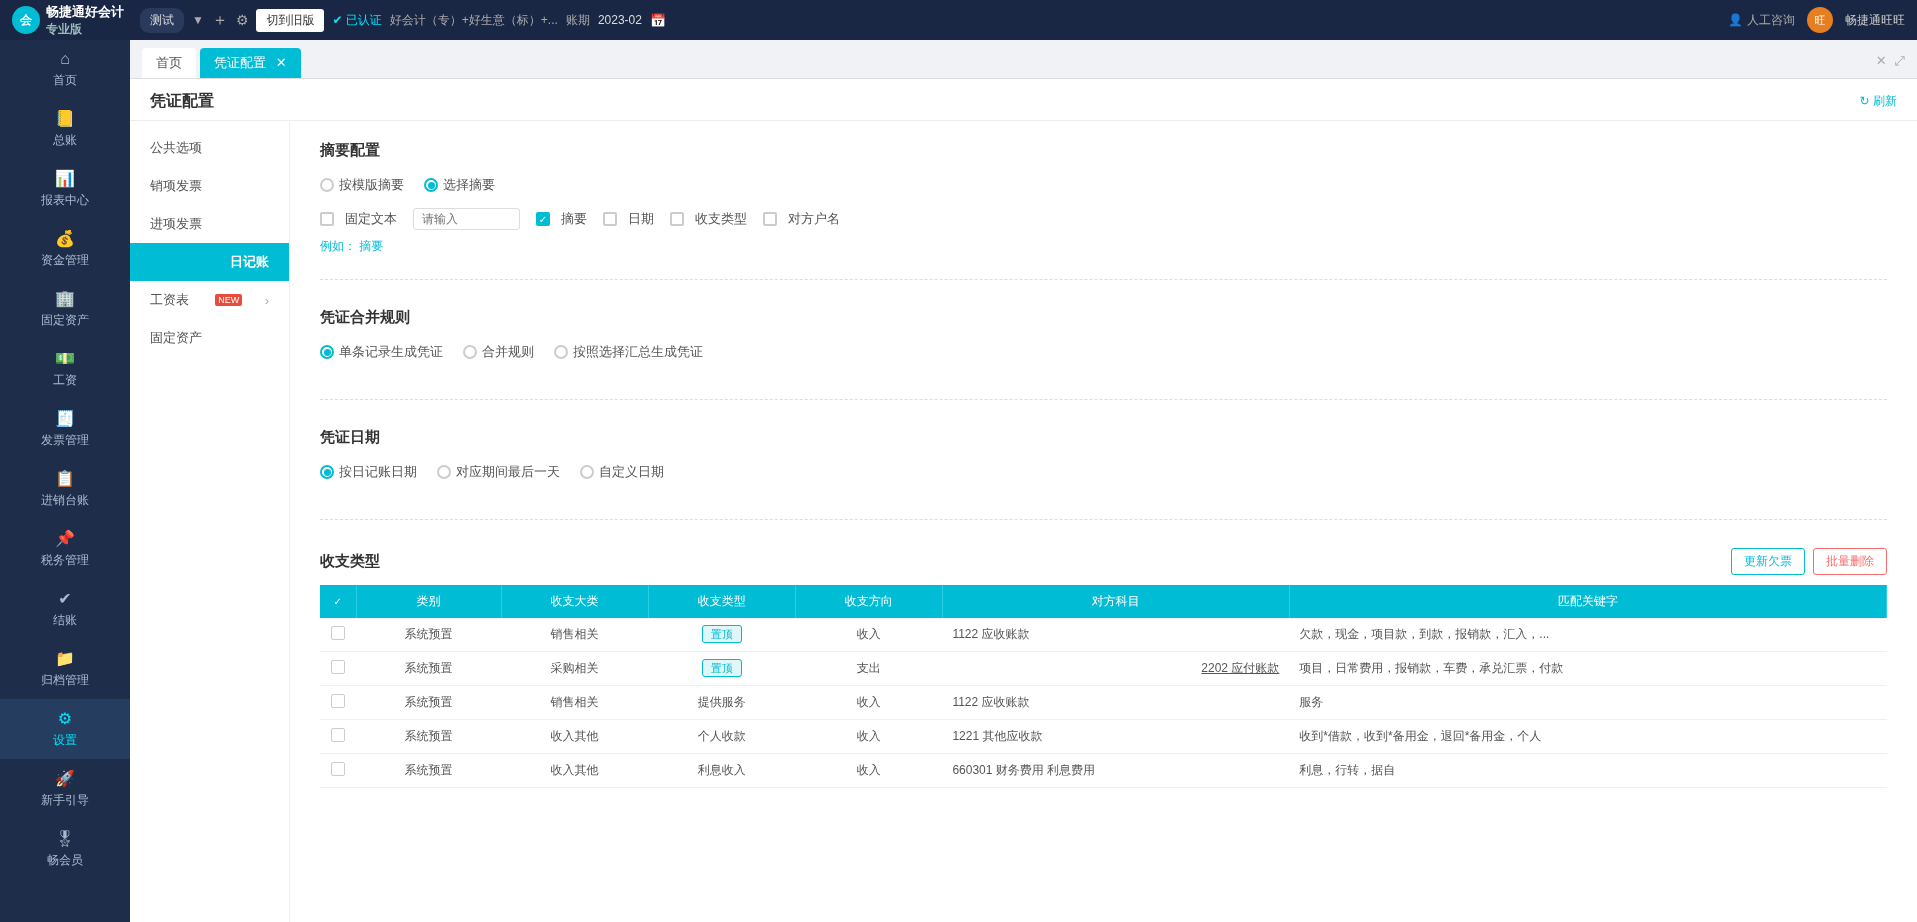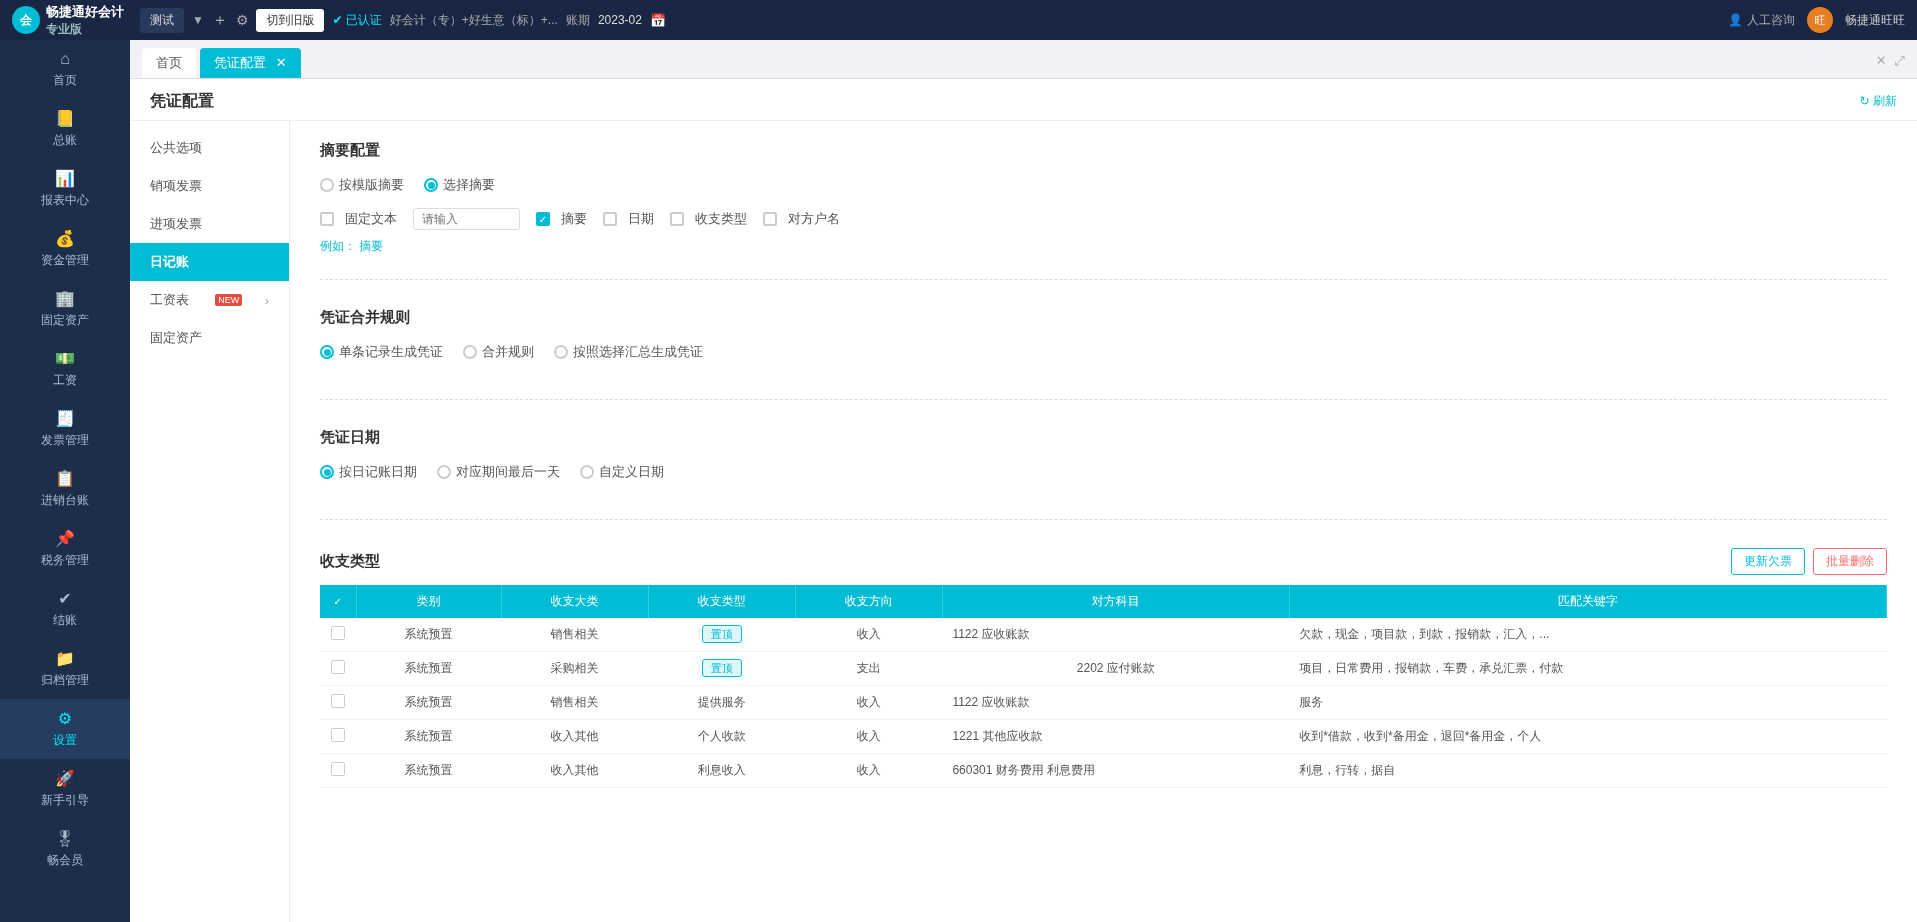--- a/index.html
+++ b/index.html
@@ -29,21 +29,21 @@
       width: 28px; height: 28px;
       background: #00bcd4;
       border-radius: 50%;
       display: flex; align-items: center; justify-content: center;
       color: white; font-size: 12px;
     }
     .top-bar .company-name { font-size: 12px; color: #9bb; }
     .top-bar .tab-test {
       background: #2a3a5c;
       padding: 4px 10px;
-      border-radius: 3px;
+      border-radius: 9px;
       color: #ddd;
       font-size: 12px;
     }
     .top-bar .btn-switch {
       background: white;
       color: #333;
       border: none;
       padding: 3px 10px;
       border-radius: 3px;
       font-size: 12px;
@@ -144,21 +144,21 @@
     }
     .left-nav-item {
       padding: 10px 20px;
       color: #555;
       cursor: pointer;
       font-size: 13px;
       display: flex;
       align-items: center;
       justify-content: space-between;
     }
-    .left-nav-item.active { background: #00bcd4; color: white; font-weight: bold; }
+    .left-nav-item.active { background: #00bcd4; color: white; font-weight: bold; justify-content: flex-end; }
     .left-nav-item .new-badge {
       background: #e74c3c;
       color: white;
       font-size: 9px;
       padding: 1px 3px;
       border-radius: 2px;
       margin-left: 4px;
     }
 
     
@@ -475,21 +475,21 @@
                 <tr>
       <td class="check-cell">
         <div class="checkbox-cell" style="margin:auto;"></div>
       </td>
       <td>系统预置</td>
       <td>采购相关</td>
       <td>
         <span class="tag-blue">置顶</span>
       </td>
       <td>支出</td>
-      <td style="text-align:center;">2202 应付账款</td>
+      <td style="text-align:right;text-decoration:underline;">2202 应付账款</td>
       <td style="text-align:left;max-width:280px;overflow:hidden;text-overflow:ellipsis;white-space:nowrap;">项目，日常费用，报销款，车费，承兑汇票，付款</td>
     </tr>
                 <tr>
       <td class="check-cell">
         <div class="checkbox-cell" style="margin:auto;"></div>
       </td>
       <td>系统预置</td>
       <td>销售相关</td>
       <td>
         提供服务

